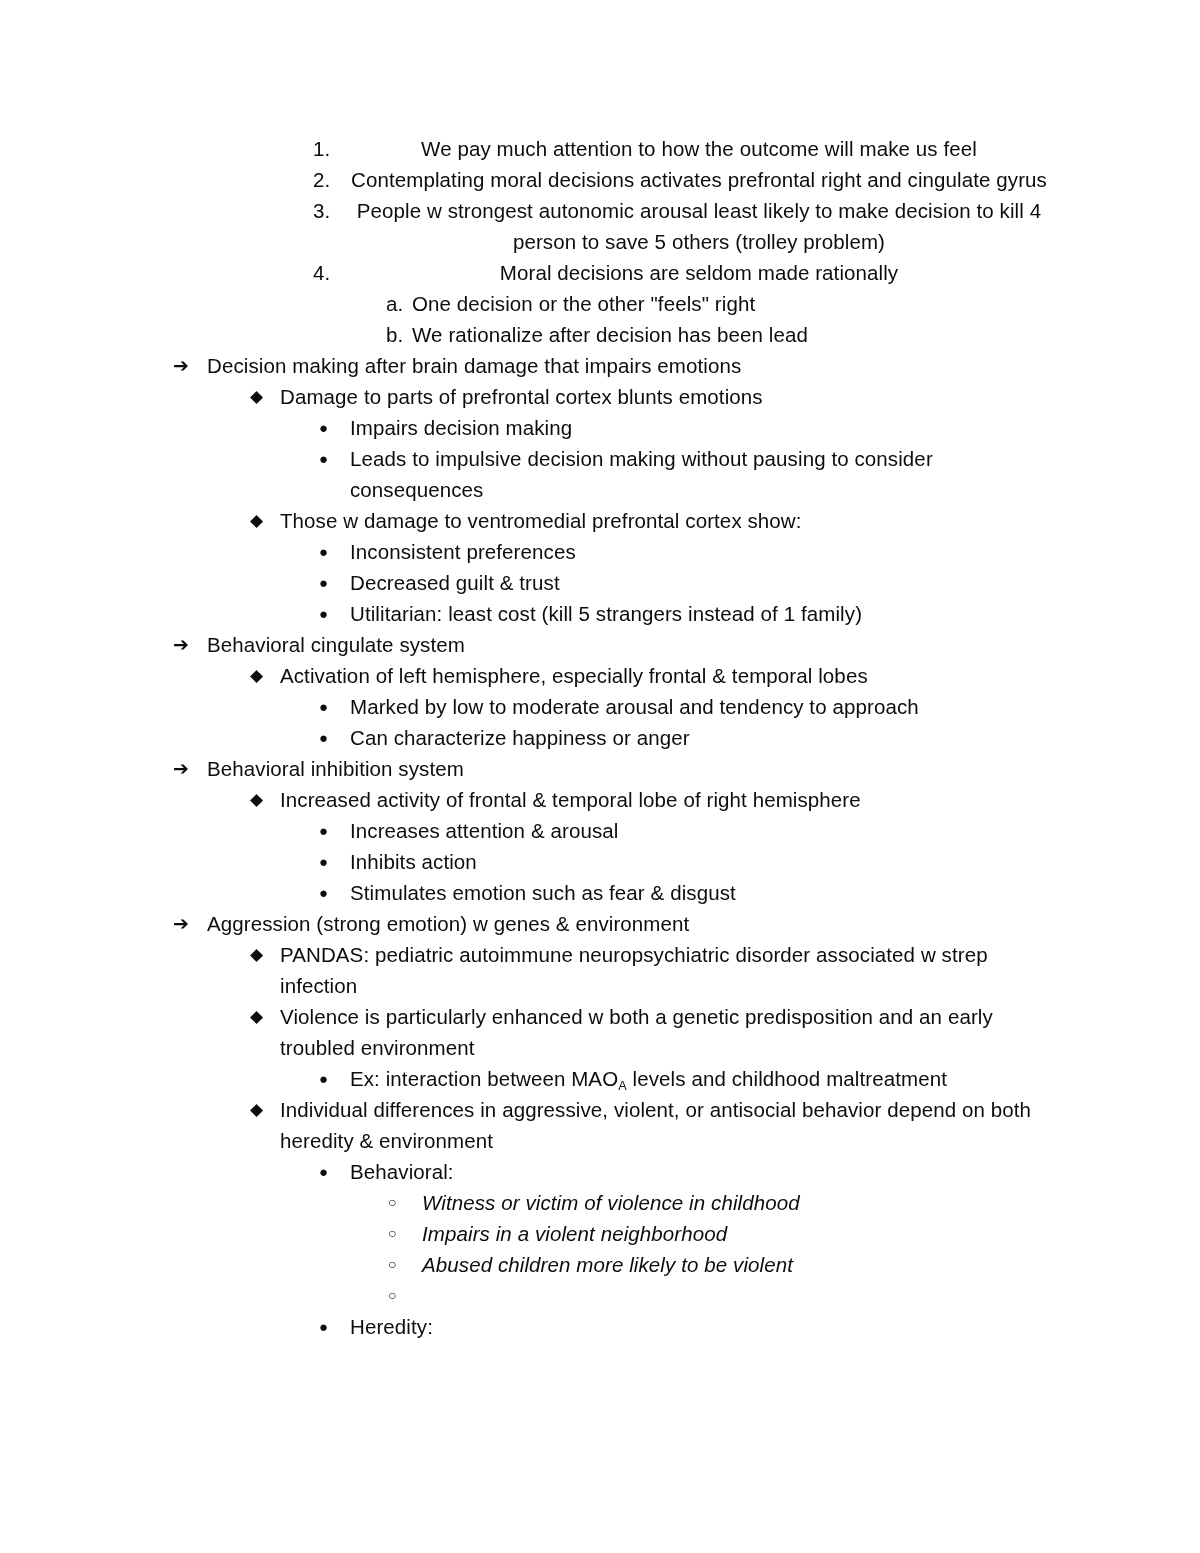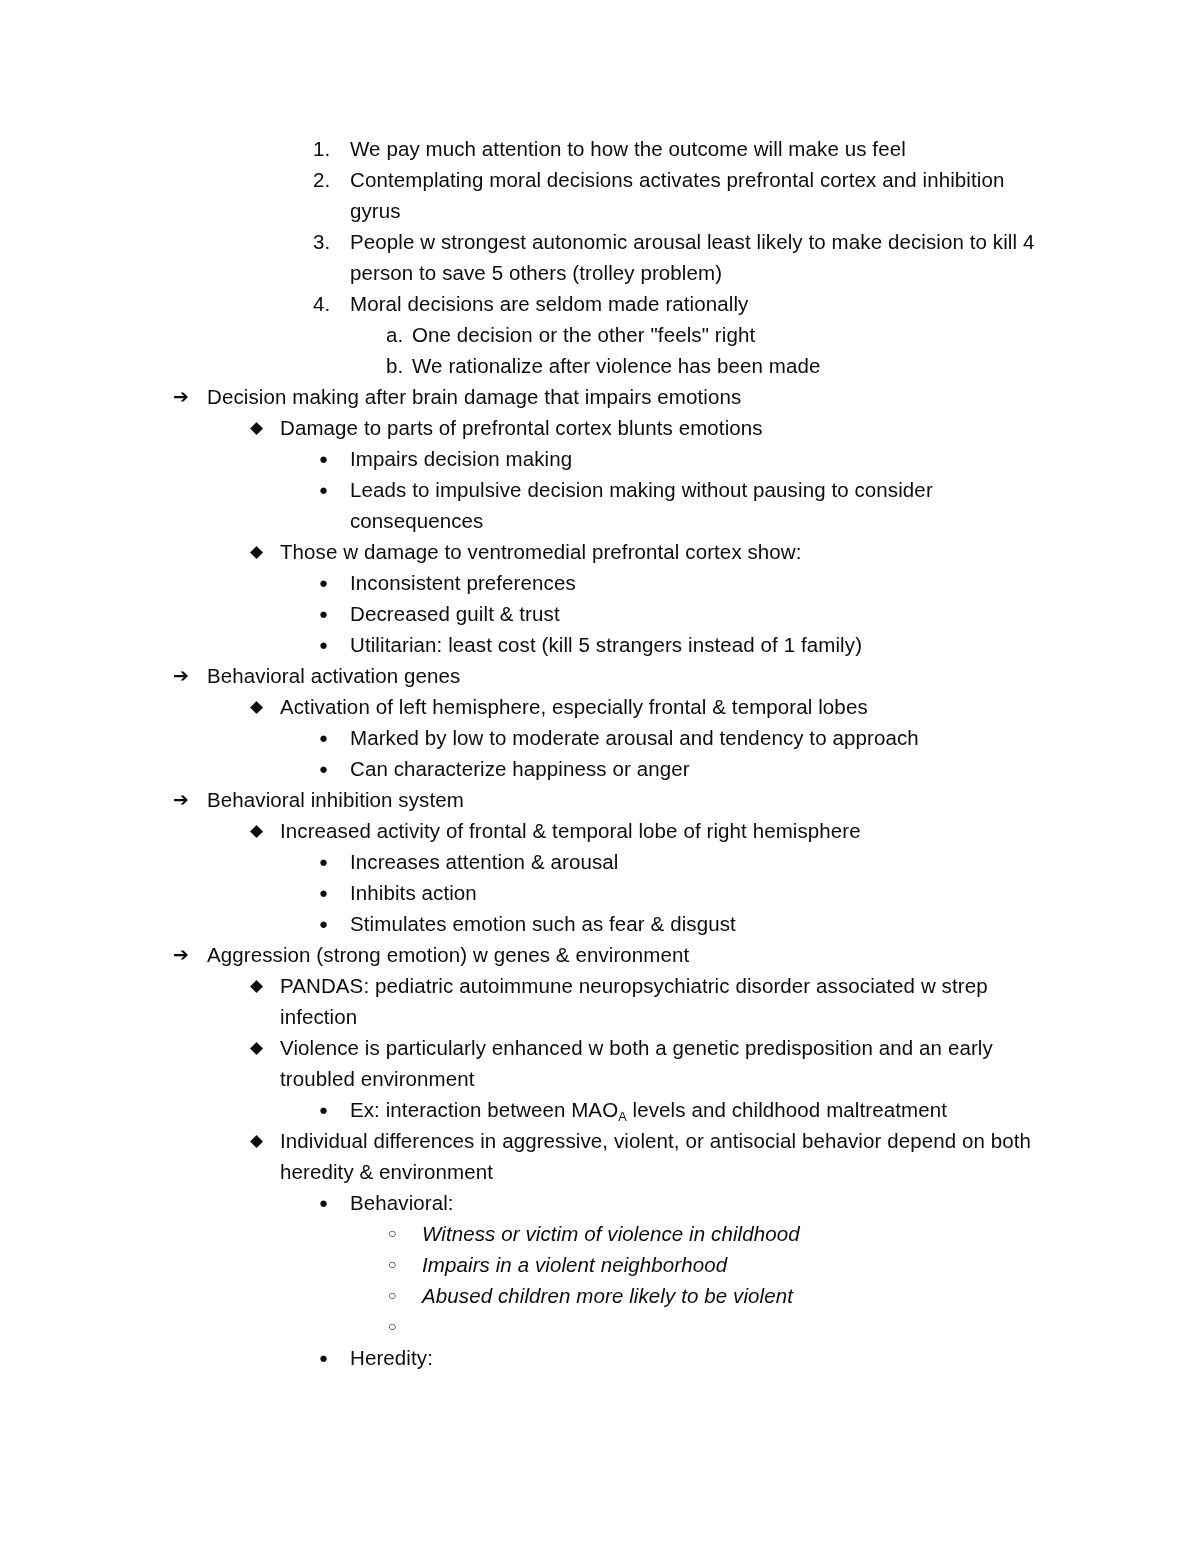--- a/index.html
+++ b/index.html
@@ -41,21 +41,21 @@
     color: #0d0d0d;
     white-space: nowrap;
   }
   .txt {
     display: block;
     line-height: 31px;
   }
 
   
   .lvl-num .marker { left: 313px; width: 34px; }
-  .lvl-num .txt { margin-left: 350px; margin-right: 152px; }
+  .lvl-num .txt { margin-left: 350px; margin-right: 152px; text-align: center; }
 
   
   .lvl-let .marker { left: 386px; width: 28px; }
   .lvl-let .txt { margin-left: 412px; margin-right: 152px; }
 
   
   .lvl-1 .marker { left: 173px; font-size: 19px; }
   .lvl-1 .txt { margin-left: 207px; margin-right: 152px; }
 
   
@@ -82,37 +82,37 @@
 <body>
 
 <div class="page">
   <div class="doc-body" id="outline-root">
       <div class="row lvl-num">
         <span class="marker">1.</span>
         <span class="txt">We pay much attention to how the outcome will make us feel</span>
       </div>
       <div class="row lvl-num">
         <span class="marker">2.</span>
-        <span class="txt">Contemplating moral decisions activates prefrontal cortex and inhibition gyrus</span>
+        <span class="txt">Contemplating moral decisions activates prefrontal right and cingulate gyrus</span>
       </div>
       <div class="row lvl-num">
         <span class="marker">3.</span>
         <span class="txt">People w strongest autonomic arousal least likely to make decision to kill 4 person to save 5 others (trolley problem)</span>
       </div>
       <div class="row lvl-num">
         <span class="marker">4.</span>
         <span class="txt">Moral decisions are seldom made rationally</span>
       </div>
       <div class="row lvl-let">
         <span class="marker">a.</span>
         <span class="txt">One decision or the other "feels" right</span>
       </div>
       <div class="row lvl-let">
         <span class="marker">b.</span>
-        <span class="txt">We rationalize after violence has been made</span>
+        <span class="txt">We rationalize after decision has been lead</span>
       </div>
       <div class="row lvl-1">
         <span class="marker">➔</span>
         <span class="txt">Decision making after brain damage that impairs emotions</span>
       </div>
       <div class="row lvl-2">
         <span class="marker">◆</span>
         <span class="txt">Damage to parts of prefrontal cortex blunts emotions</span>
       </div>
       <div class="row lvl-3">
@@ -134,21 +134,21 @@
       <div class="row lvl-3">
         <span class="marker">●</span>
         <span class="txt">Decreased guilt &amp; trust</span>
       </div>
       <div class="row lvl-3">
         <span class="marker">●</span>
         <span class="txt">Utilitarian: least cost (kill 5 strangers instead of 1 family)</span>
       </div>
       <div class="row lvl-1">
         <span class="marker">➔</span>
-        <span class="txt">Behavioral activation genes</span>
+        <span class="txt">Behavioral cingulate system</span>
       </div>
       <div class="row lvl-2">
         <span class="marker">◆</span>
         <span class="txt">Activation of left hemisphere, especially frontal &amp; temporal lobes</span>
       </div>
       <div class="row lvl-3">
         <span class="marker">●</span>
         <span class="txt">Marked by low to moderate arousal and tendency to approach</span>
       </div>
       <div class="row lvl-3">

